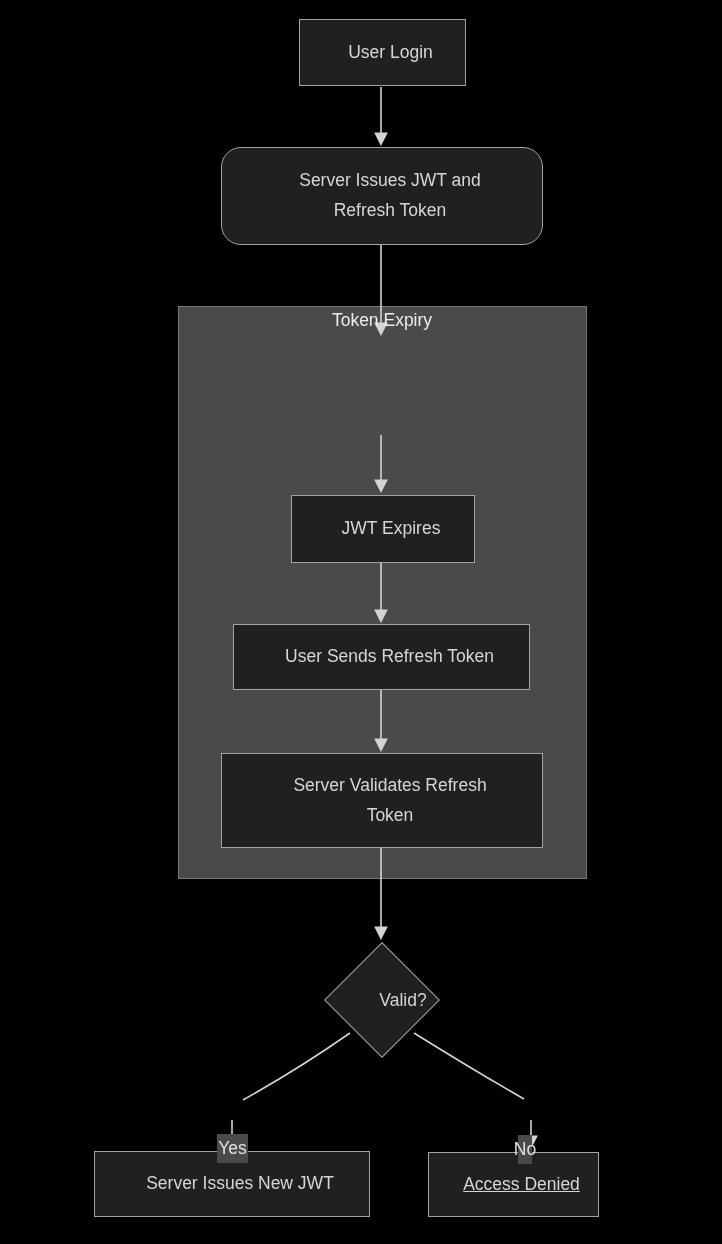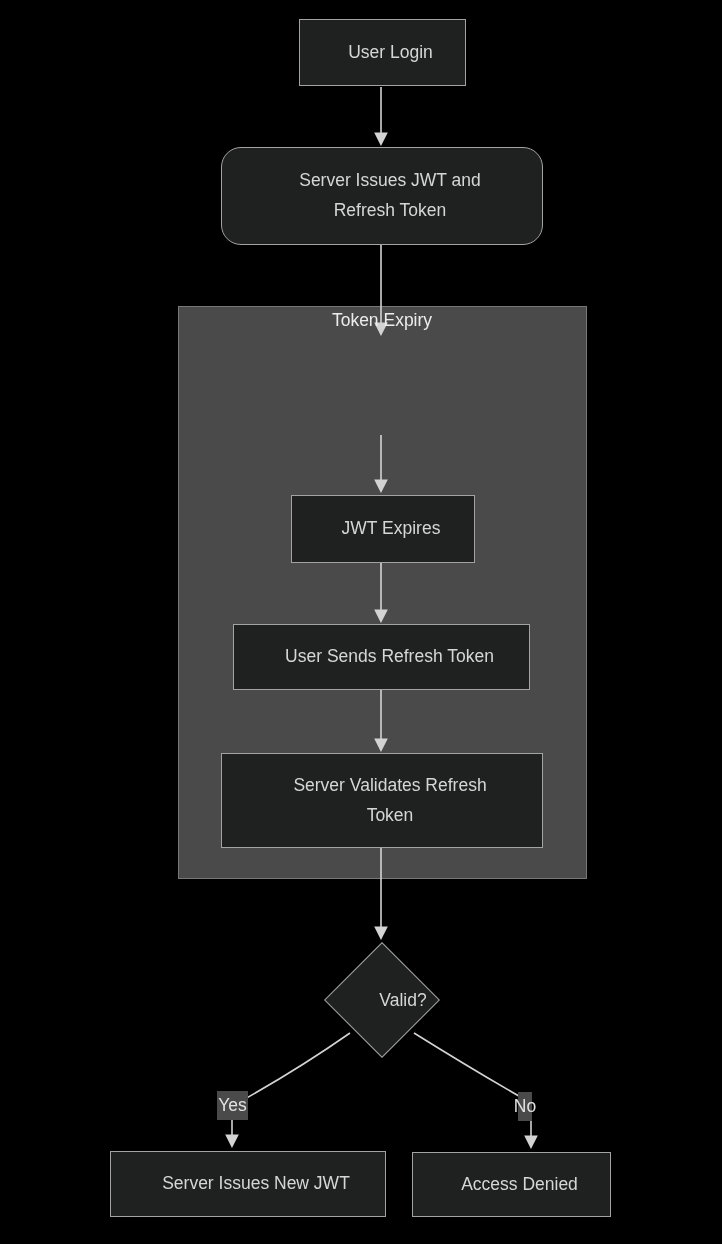--- a/index.html
+++ b/index.html
@@ -31,20 +31,21 @@
     z-index:3;
   }
   .diamond-label{
     position:absolute;z-index:4;color:#d6d6d6;font-size:17.5px;
     transform:translate(-50%,-50%);white-space:nowrap;margin-left:20px;
   }
   .edge-label{
     position:absolute;background:#4a4a4a;color:#e2e2e2;font-size:17.5px;
     z-index:4;display:flex;align-items:center;justify-content:center;
     box-sizing:border-box;
+    margin-top:43px;
   }
 </style>
 </head>
 <body>
 
 <div id="stage">
 
   <div class="cluster" style="left:178px;top:306px;width:409px;height:573px;"></div>
   <div class="cluster-label" style="left:382px;top:310px;">Token Expiry</div>
 
@@ -85,25 +86,25 @@
     <span class="wrap">User Sends Refresh Token</span>
   </div>
 
   <div class="node" style="left:221px;top:753px;width:322px;height:95px;">
     <span class="wrap">Server Validates Refresh Token</span>
   </div>
 
   <div class="diamond" style="left:341px;top:959px;"></div>
   <div class="diamond-label" style="left:383px;top:1000px;">Valid?</div>
 
-  <div class="node nowrap" style="left:94px;top:1151px;width:276px;height:66px;margin-left:16px;">
+  <div class="node nowrap" style="left:94px;top:1151px;width:276px;height:66px;">
     <span class="wrap">Server Issues New JWT</span>
   </div>
 
-  <div class="node nowrap" style="left:412px;top:1152px;width:199px;height:65px;">
+  <div class="node nowrap" style="left:428px;top:1152px;width:171px;height:65px;text-decoration:underline;">
     <span class="wrap">Access Denied</span>
   </div>
 
   <div class="edge-label" style="left:217px;top:1091px;width:31px;height:29px;">Yes</div>
 
   <div class="edge-label" style="left:518px;top:1092px;width:14px;height:29px;">No</div>
 
 </div>
 
 </body></html>

